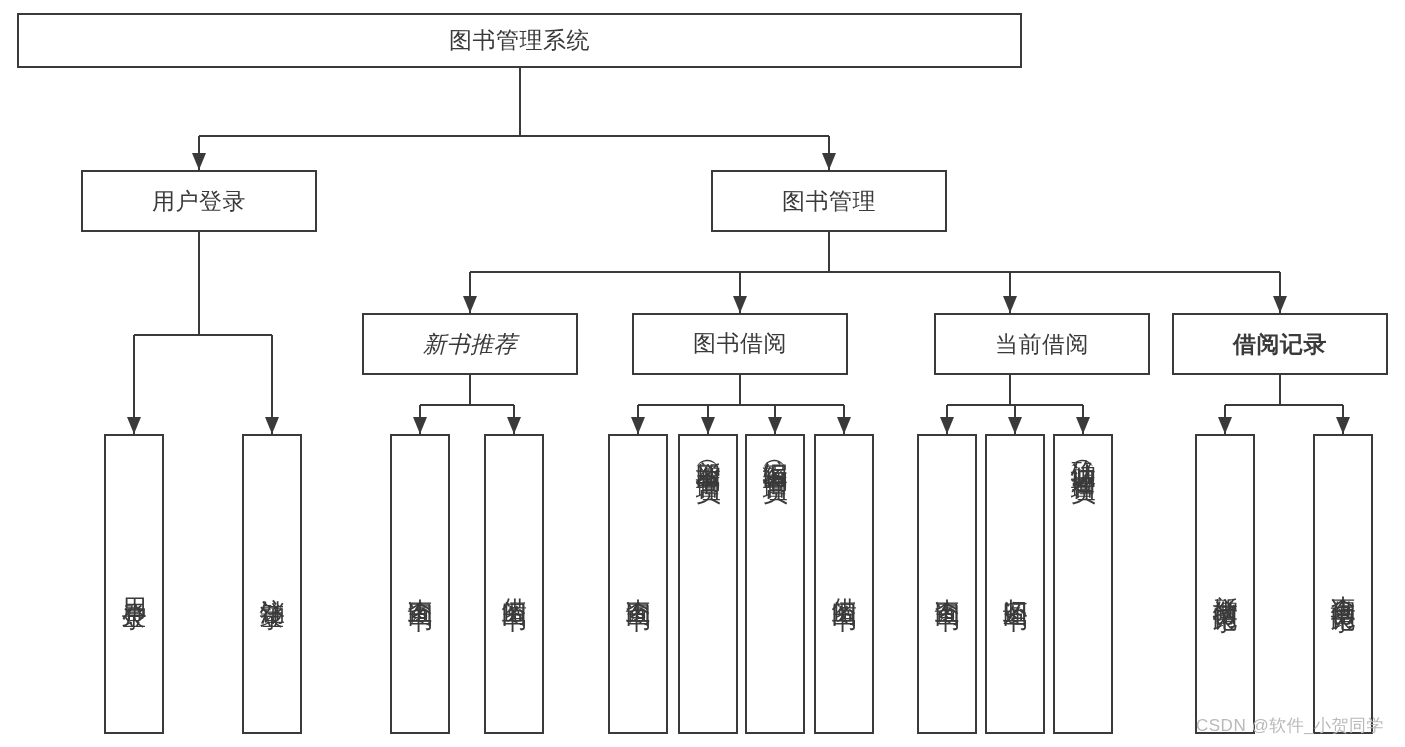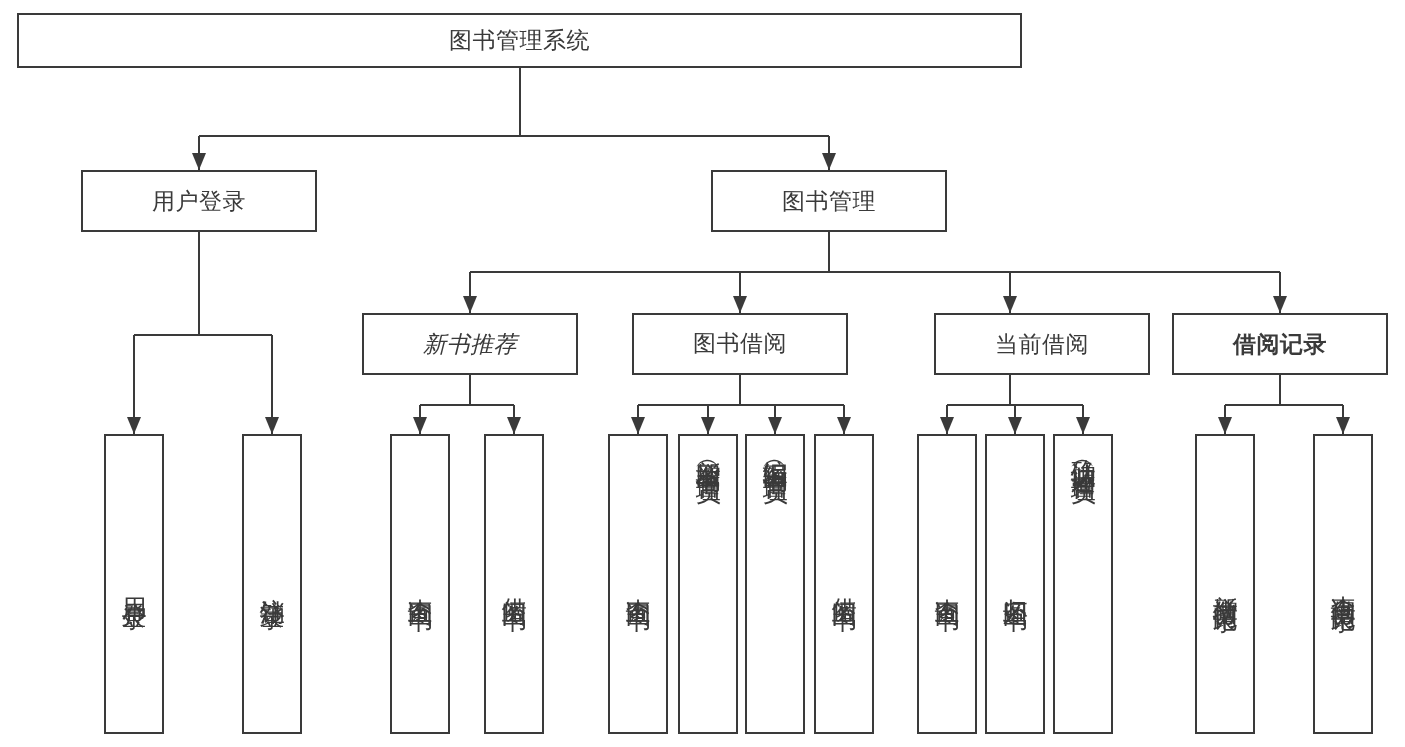--- a/index.html
+++ b/index.html
@@ -186,13 +186,14 @@
       <div class="node-box vertical top-aligned" style="left: 1053px; top: 434px; width: 60px; height: 300px;">
         <span class="node-label-v">确认归还（管理员）</span>
       </div>
       <div class="node-box vertical" style="left: 1195px; top: 434px; width: 60px; height: 300px;">
         <span class="node-label-v">新增借阅记录</span>
       </div>
       <div class="node-box vertical" style="left: 1313px; top: 434px; width: 60px; height: 300px;">
         <span class="node-label-v">查询借阅记录</span>
       </div>
     </div>
+  <div id="watermark">CSDN @软件_小贺同学</div>
 </div>
 
 </body></html>

